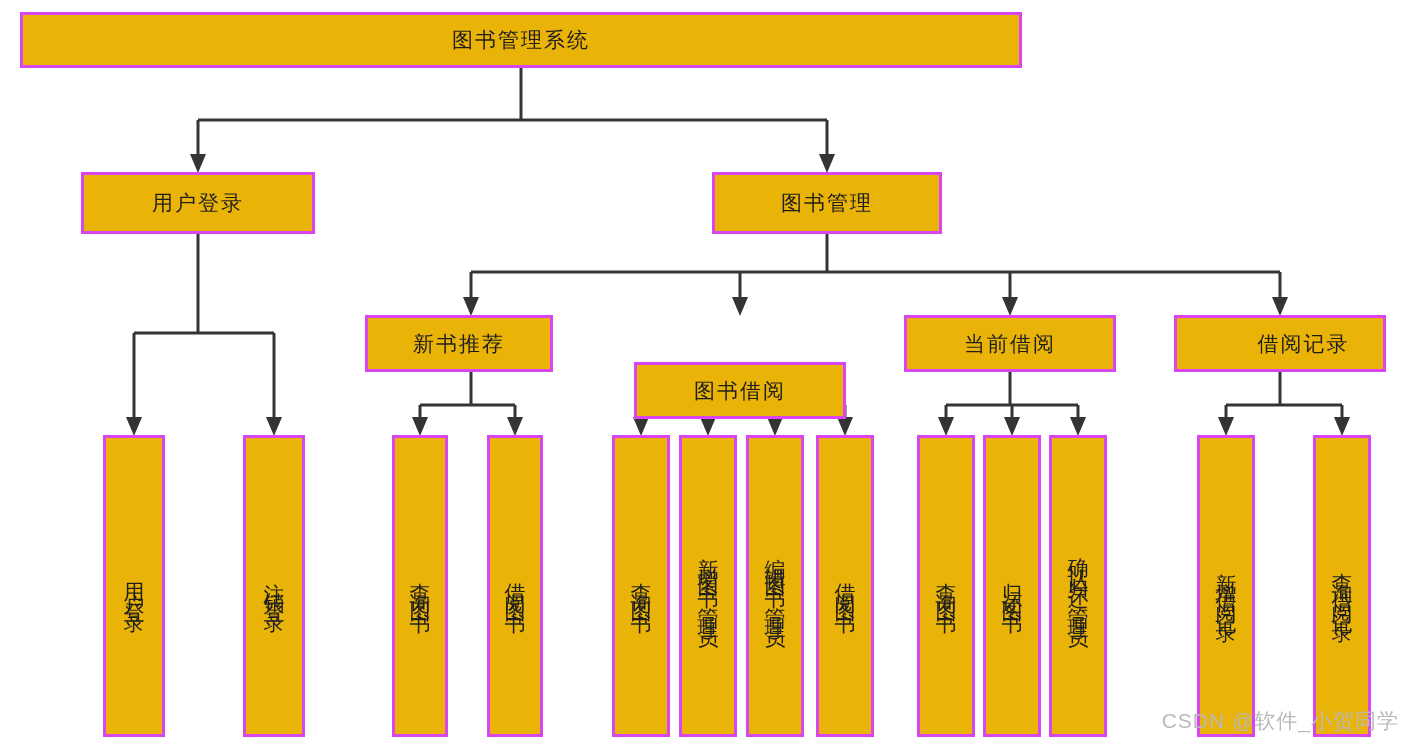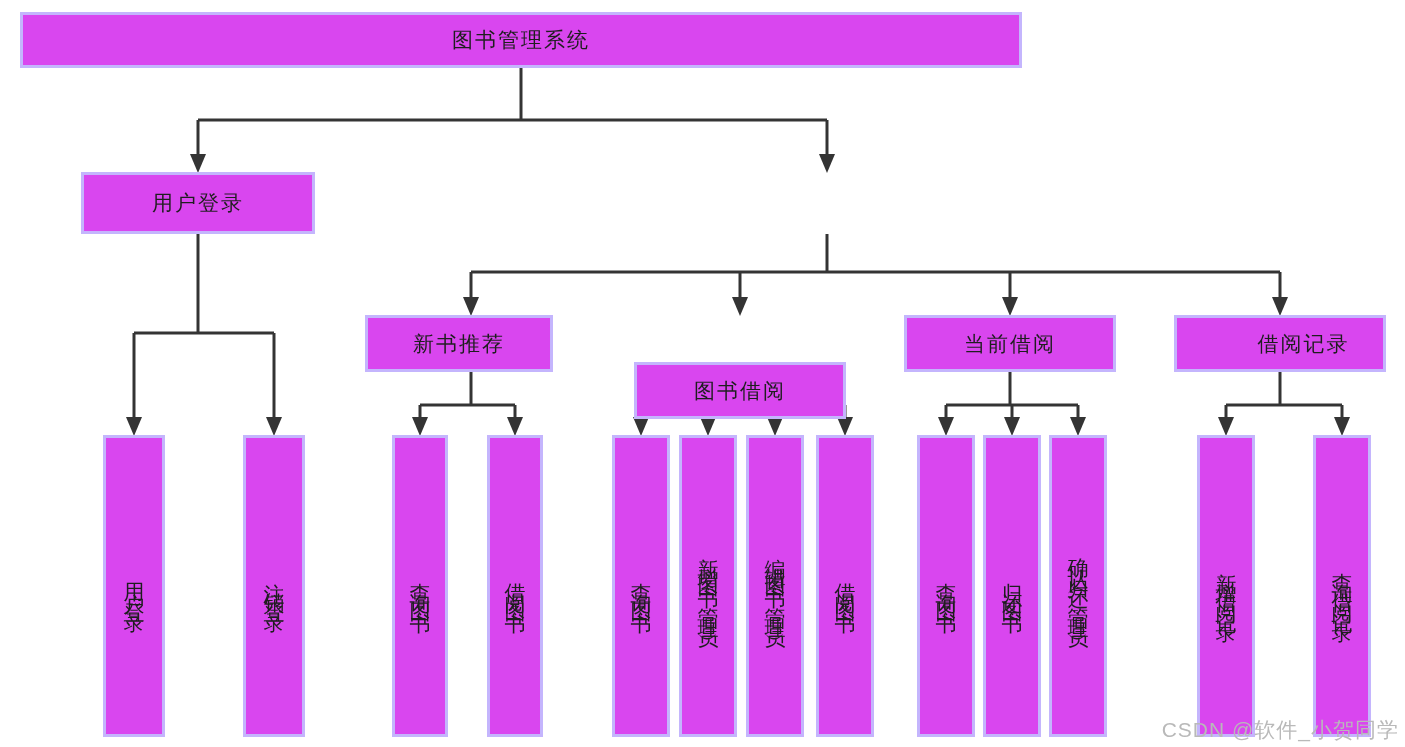--- a/index.html
+++ b/index.html
@@ -2,31 +2,31 @@
 <html><head>
 <meta charset="utf-8">
 <style>
   html,body{margin:0;padding:0;background:#ffffff;}
   .canvas{
     position:relative;width:1405px;height:747px;background:#ffffff;overflow:hidden;
     font-family:"Liberation Sans",sans-serif;
   }
   .connectors{position:absolute;left:0;top:0;z-index:0;}
   .node{
-    position:absolute;background:#d946ef;border:3px solid #c4b5fd;box-sizing:border-box;
+    position:absolute;background:#eab308;border:3px solid #d946ef;box-sizing:border-box;
     display:flex;align-items:center;justify-content:center;
     color:#1e1e1e;z-index:1;white-space:nowrap;
   }
   .node.h{font-size:21px;letter-spacing:2px;}
   .node.v{
     writing-mode:vertical-rl;text-orientation:mixed;
     font-size:21px;letter-spacing:10px;
   }
   .watermark{
-    position:absolute;right:6px;bottom:3px;z-index:10;
+    position:absolute;right:6px;bottom:12px;z-index:10;
     font-size:21px;letter-spacing:1px;color:#b9b9b9;margin-left:28px;
   }
 </style>
 </head>
 <body>
 
 <div class="canvas" id="canvas">
   <svg class="connectors" id="connectors" width="1405" height="747" viewBox="0 0 1405 747">
       <line x1="521" y1="68" x2="521" y2="120" stroke="#343434" stroke-width="3"></line>
       <line x1="198" y1="120" x2="827" y2="120" stroke="#343434" stroke-width="3"></line>
@@ -77,20 +77,21 @@
       <line x1="1280" y1="372" x2="1280" y2="405" stroke="#343434" stroke-width="3"></line>
       <line x1="1226" y1="405" x2="1342" y2="405" stroke="#343434" stroke-width="3"></line>
       <line x1="1226" y1="405" x2="1226" y2="420" stroke="#343434" stroke-width="3"></line>
       <polygon points="1218,417 1234,417 1226,436" fill="#343434"></polygon>
       <line x1="1342" y1="405" x2="1342" y2="420" stroke="#343434" stroke-width="3"></line>
       <polygon points="1334,417 1350,417 1342,436" fill="#343434"></polygon>
     </svg>
   <div class="watermark">CSDN @软件_小贺同学</div>
 <div class="node h" style="left: 20px; top: 12px; width: 1002px; height: 56px;">图书管理系统</div>
     <div class="node h" style="left: 81px; top: 172px; width: 234px; height: 62px;">用户登录</div>
+    <div class="node h" style="left: 712px; top: 172px; width: 230px; height: 62px;">图书管理</div>
     <div class="node h" style="left: 365px; top: 315px; width: 188px; height: 57px;">新书推荐</div>
     <div class="node h" style="left: 634px; top: 315px; width: 212px; height: 57px; margin-top: 47px;">图书借阅</div>
     <div class="node h" style="left: 904px; top: 315px; width: 212px; height: 57px;">当前借阅</div>
     <div class="node h" style="left: 1174px; top: 315px; width: 212px; height: 57px; padding-left: 47px;">借阅记录</div>
     <div class="node v" style="left: 103px; top: 435px; width: 62px; height: 302px;">用户登录</div>
     <div class="node v" style="left: 243px; top: 435px; width: 62px; height: 302px;">注销登录</div>
     <div class="node v" style="left: 392px; top: 435px; width: 56px; height: 302px;">查询图书</div>
     <div class="node v" style="left: 487px; top: 435px; width: 56px; height: 302px;">借阅图书</div>
     <div class="node v" style="left: 612px; top: 435px; width: 58px; height: 302px;">查询图书</div>
     <div class="node v" style="left: 679px; top: 435px; width: 58px; height: 302px;">新增图书（管理员）</div>

